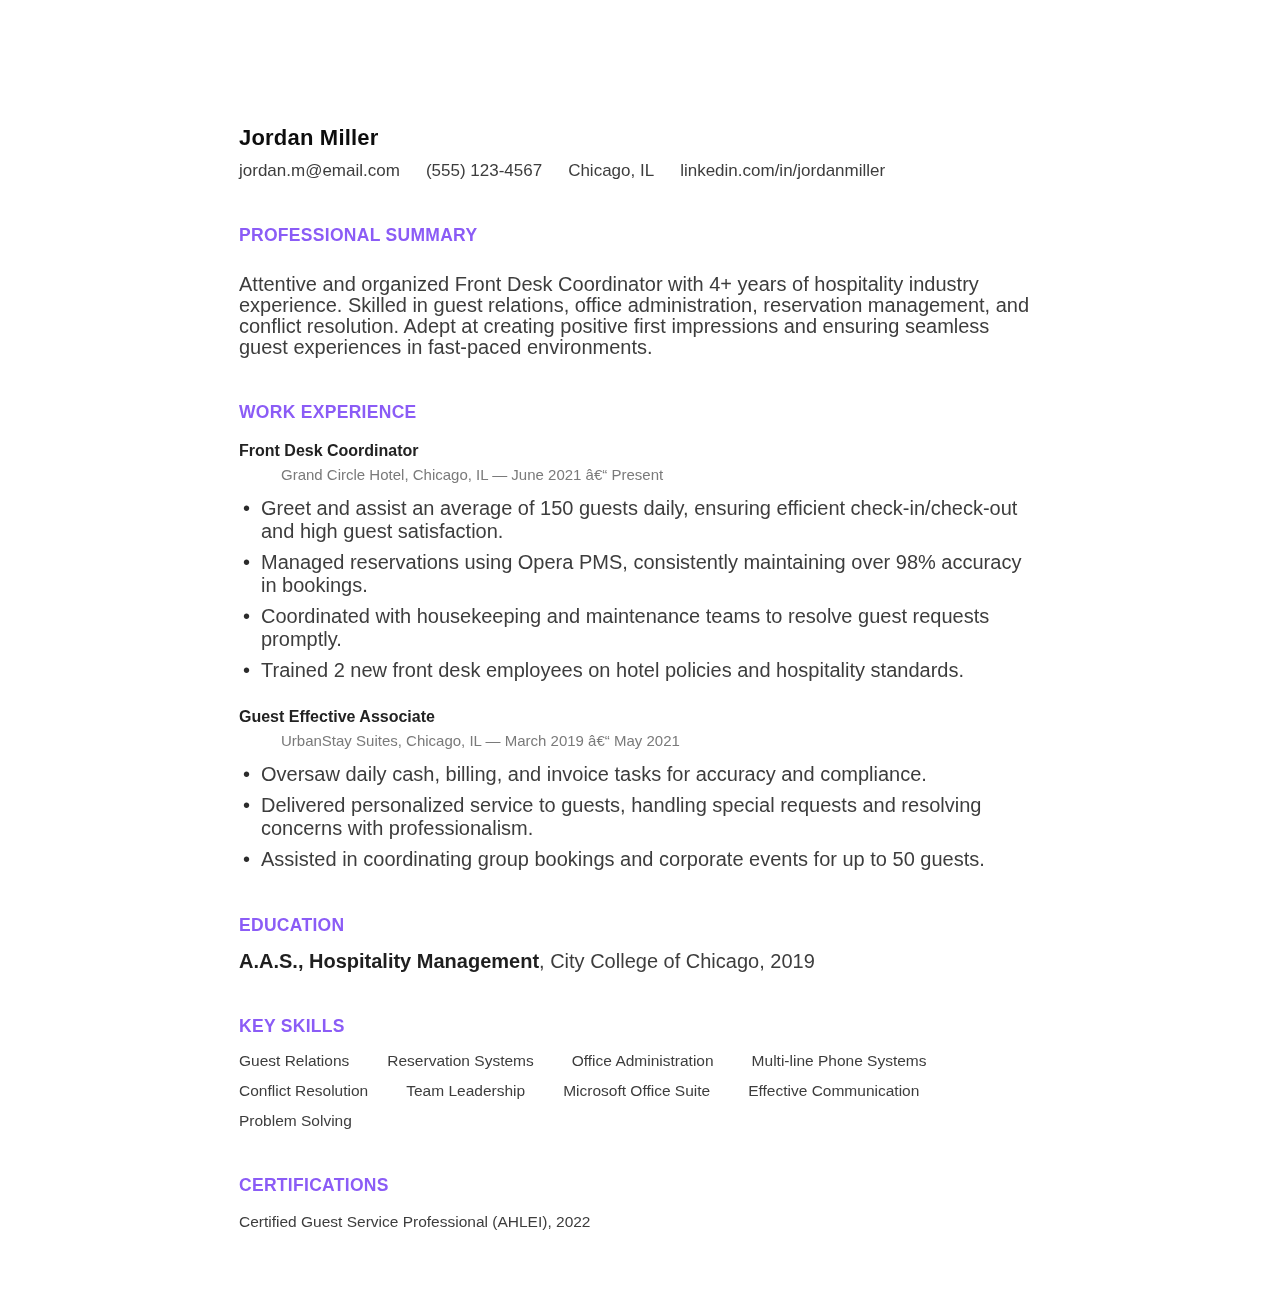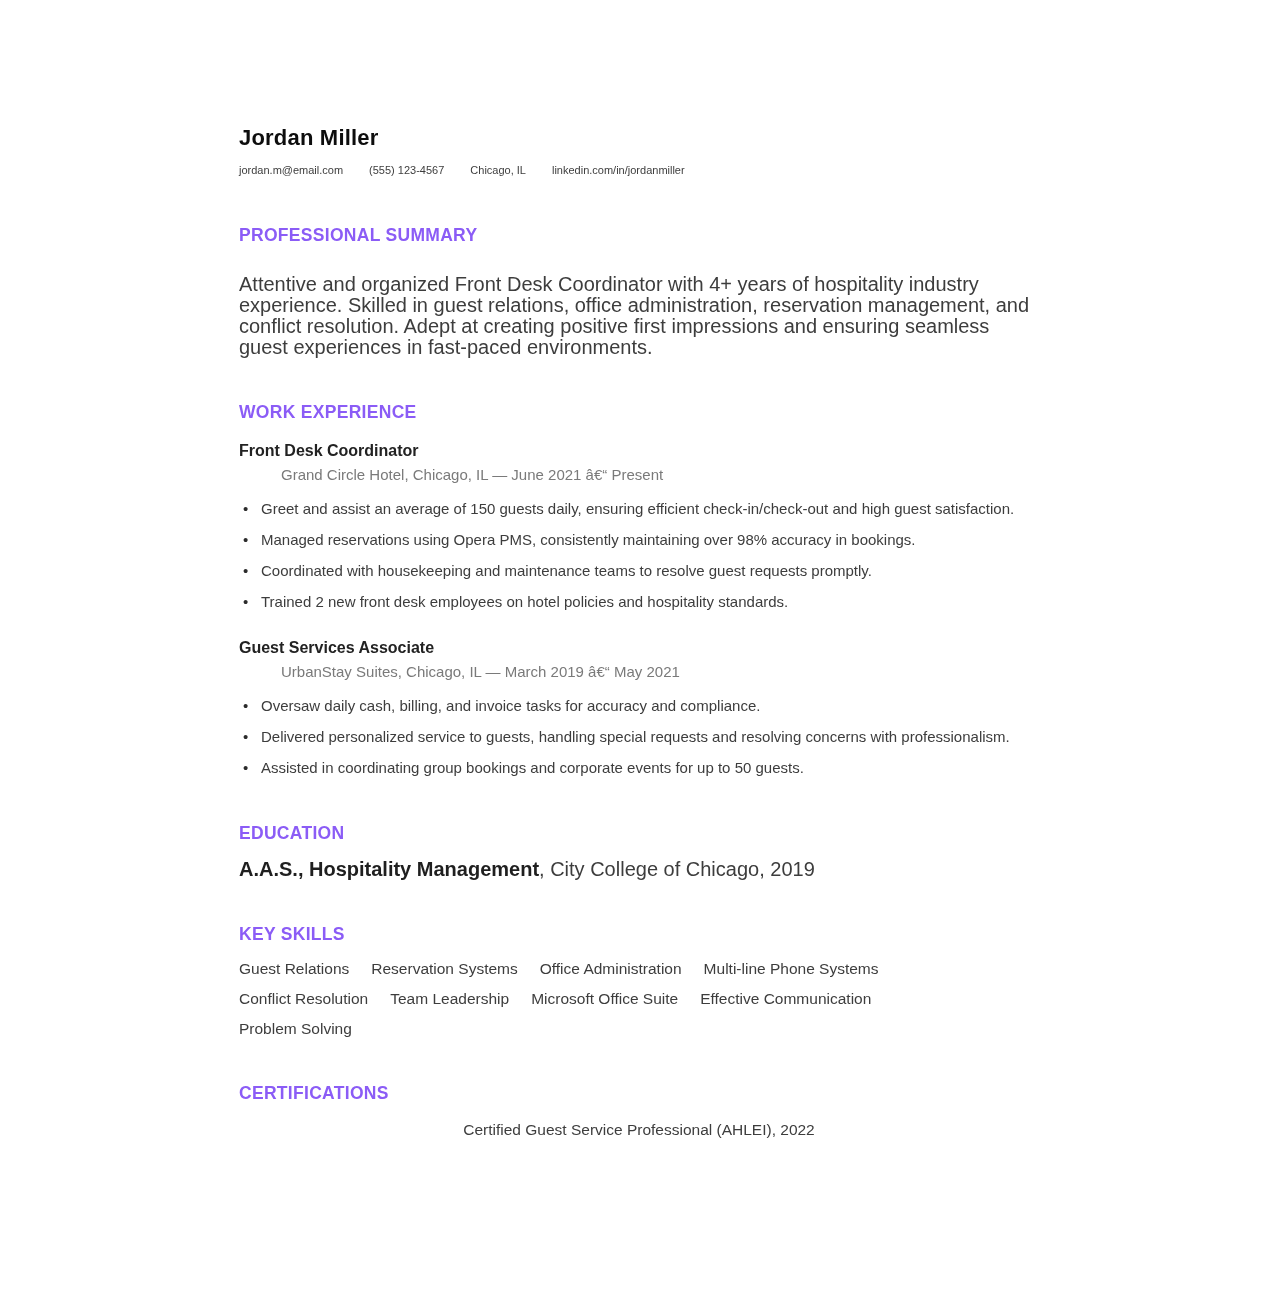--- a/index.html
+++ b/index.html
@@ -20,21 +20,21 @@
     font-size: 22px;
     font-weight: 700;
     color: #0d0d0d;
     line-height: 1.25;
     letter-spacing: 0.2px;
   }
   .contact-row {
     display: flex;
     gap: 26px;
     margin-top: 8px;
-    font-size: 11px;
+    font-size: 17px;
     color: #3d3d3d;
     line-height: 21px;
   }
   .section { margin-top: 42px; }
   .section-heading {
     font-size: 17.5px;
     font-weight: 700;
     color: #8b5cf6;
     letter-spacing: 0.3px;
     line-height: 24px;
@@ -60,21 +60,21 @@
     line-height: 21px;
     margin-left: 42px;
   }
   .bullet-list {
     margin-top: 12px;
     list-style: none;
   }
   .bullet-list li {
     position: relative;
     padding-left: 22px;
-    font-size: 15px;
+    font-size: 20px;
     line-height: 23px;
     color: #3d3d3d;
     margin-bottom: 8px;
   }
   .bullet-list li::before {
     content: "\2022";
     position: absolute;
     left: 4px;
     top: 0;
     color: #2b2b2b;
@@ -82,32 +82,31 @@
   .education-entry {
     margin-top: 14px;
     font-size: 20px;
     line-height: 21px;
     color: #3d3d3d;
   }
   .education-degree { font-weight: 700; color: #1f1f1f; }
   .skills-rows { margin-top: 12px; }
   .skills-row {
     display: flex;
-    gap: 22px;
+    gap: 38px;
     font-size: 15.5px;
     line-height: 21px;
     color: #3d3d3d;
     margin-bottom: 9px;
   }
   .certification-entry {
     margin-top: 14px;
     font-size: 15.5px;
     line-height: 21px;
     color: #3d3d3d;
-    text-align: center;
   }
 </style>
 </head>
 <body>
 
 <div class="page">
 
   <h1 class="resume-name">Jordan Miller</h1>
 
   <div class="contact-row">
@@ -130,21 +129,21 @@
       <div class="job-meta">Grand Circle Hotel, Chicago, IL — June 2021 â€“ Present</div>
       <ul class="bullet-list">
         <li>Greet and assist an average of 150 guests daily, ensuring efficient check-in/check-out and high guest satisfaction.</li>
         <li>Managed reservations using Opera PMS, consistently maintaining over 98% accuracy in bookings.</li>
         <li>Coordinated with housekeeping and maintenance teams to resolve guest requests promptly.</li>
         <li>Trained 2 new front desk employees on hotel policies and hospitality standards.</li>
       </ul>
     </div>
 
     <div class="job">
-      <div class="job-title">Guest Services Associate</div>
+      <div class="job-title">Guest Effective Associate</div>
       <div class="job-meta">UrbanStay Suites, Chicago, IL — March 2019 â€“ May 2021</div>
       <ul class="bullet-list">
         <li>Oversaw daily cash, billing, and invoice tasks for accuracy and compliance.</li>
         <li>Delivered personalized service to guests, handling special requests and resolving concerns with professionalism.</li>
         <li>Assisted in coordinating group bookings and corporate events for up to 50 guests.</li>
       </ul>
     </div>
   </div>
 
   <div class="section">

